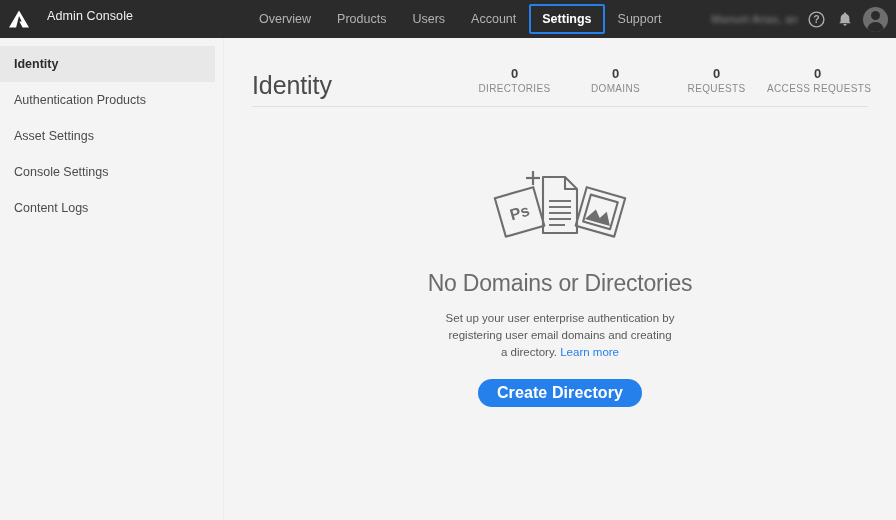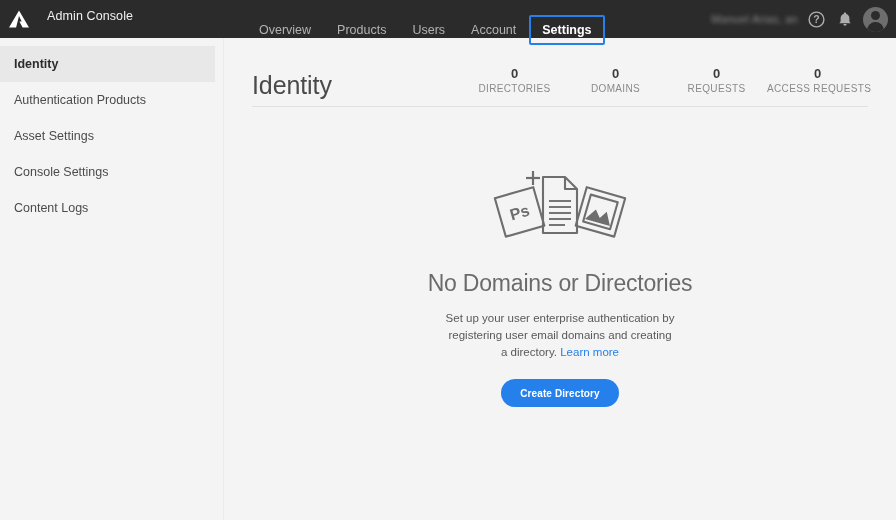--- a/index.html
+++ b/index.html
@@ -43,21 +43,21 @@
   .brand-title {
     color: #f0f0f0;
     font-size: 12.5px;
     letter-spacing: .1px;
     white-space: nowrap;
   }
 
   .nav {
     position: absolute;
     left: 246px;
-    top: 11px;
+    top: 0;
     height: 38px;
     display: flex;
     align-items: center;
     gap: 0;
   }
 
   .nav-item {
     color: #b3b3b3;
     font-size: 12.5px;
     padding: 5px 11px;
@@ -259,21 +259,21 @@
   }
 
   .cta {
     margin-top: 18px;
     background: #2680eb;
     color: #fff;
     border: none;
     border-radius: 16px;
     height: 28px;
     padding: 0 19px;
-    font-size: 10px;
+    font-size: 16px;
     font-weight: bold;
     font-family: "Liberation Sans", sans-serif;
     cursor: pointer;
     letter-spacing: .1px;
   }
 </style>
 </head>
 <body>
 
 <div class="topbar">
@@ -286,20 +286,21 @@
     </span>
     <span class="brand-title">Admin Console</span>
   </div>
 
   <nav class="nav">
     <div class="nav-item">Overview</div>
     <div class="nav-item">Products</div>
     <div class="nav-item">Users</div>
     <div class="nav-item">Account</div>
     <div class="nav-item active">Settings</div>
+    <div class="nav-item">Support</div>
   </nav>
 
   <div class="topbar-right">
     <span class="user-name">Manuel Arias, an</span>
 
     <span class="icon-btn">
       <svg width="17" height="17" viewBox="0 0 17 17" aria-hidden="true">
         <circle cx="8.5" cy="8.5" r="7.4" fill="none" stroke="#adadad" stroke-width="1.4"></circle>
         <text x="8.5" y="12.4" font-family="Liberation Sans, sans-serif" font-size="10.5" font-weight="bold" fill="#adadad" text-anchor="middle">?</text>
       </svg>

